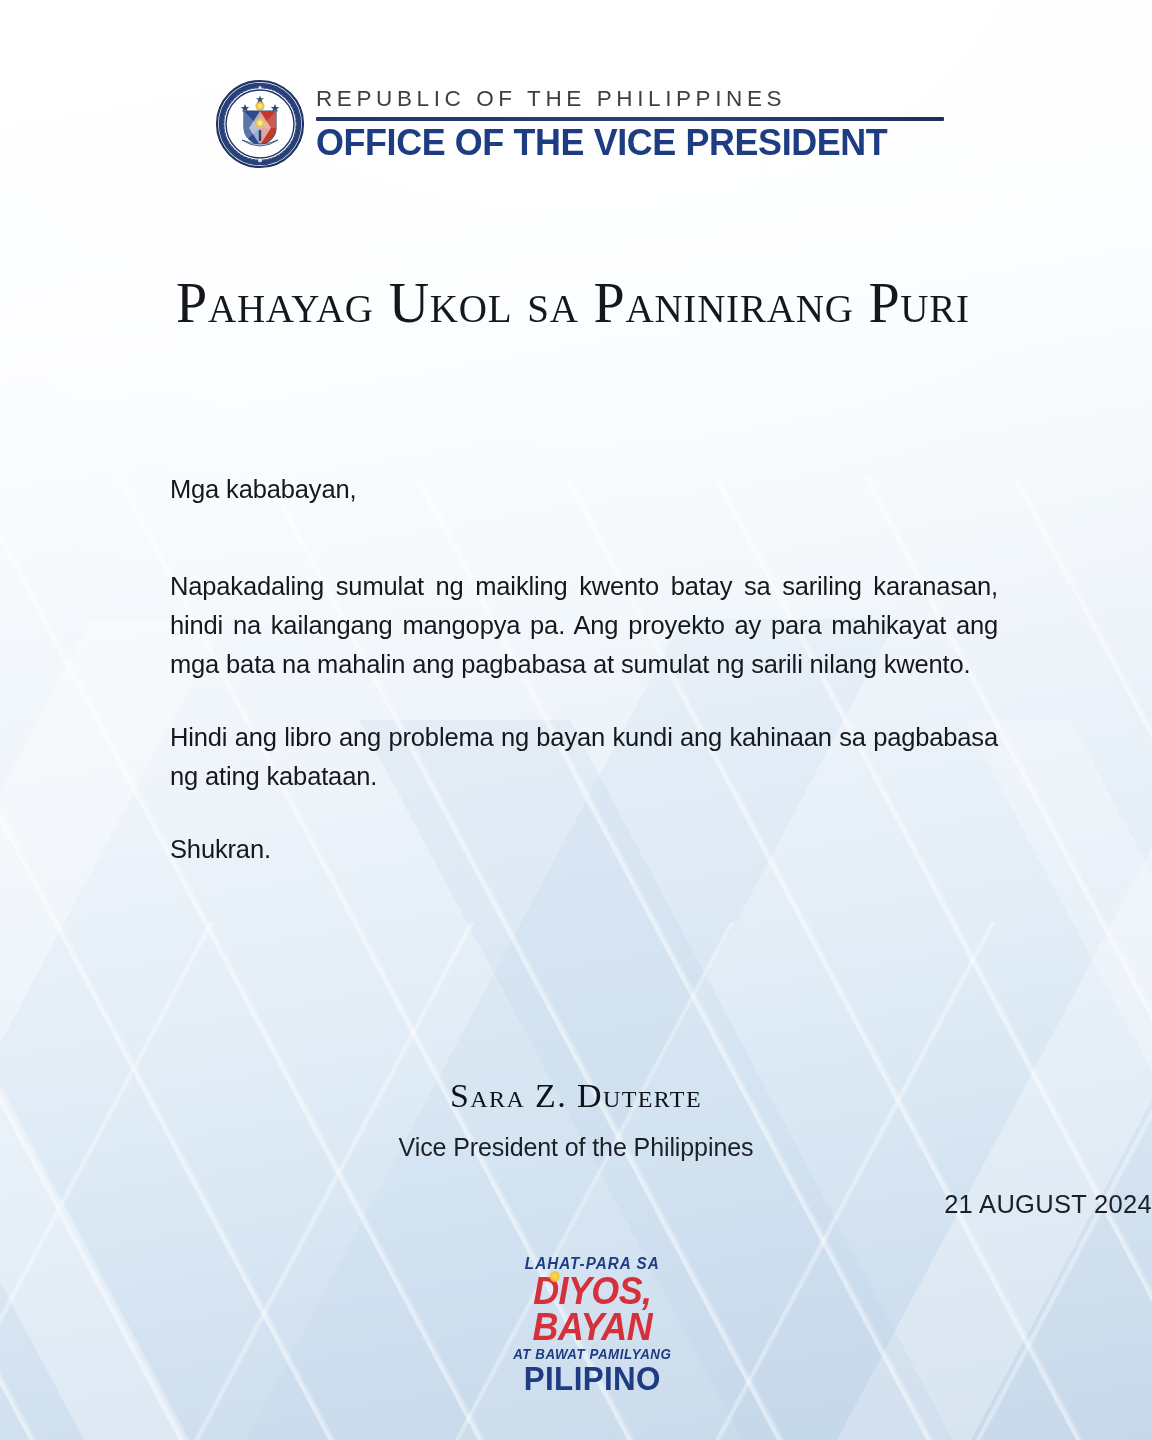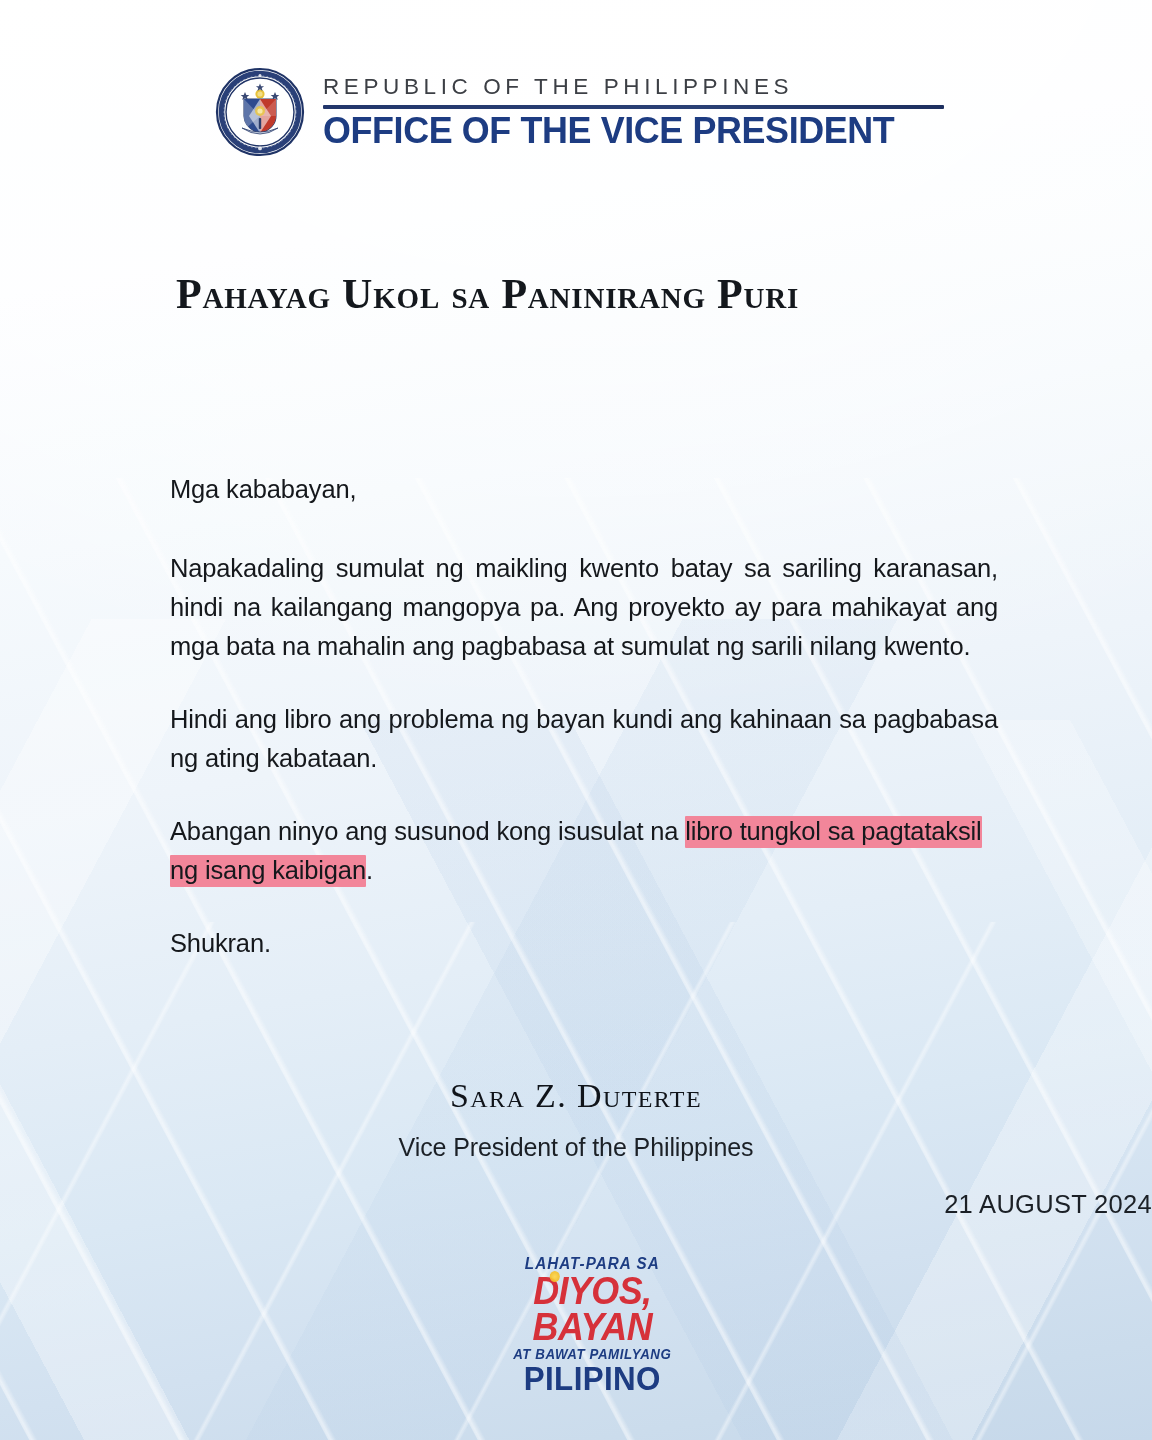--- a/index.html
+++ b/index.html
@@ -110,25 +110,25 @@
     position: relative;
     z-index: 5;
     width: 1152px;
     height: 1440px;
   }
 
   
   .letterhead {
     position: absolute;
     left: 214px;
-    top: 66px;
+    top: 78px;
     width: 730px;
     display: flex;
     align-items: center;
-    gap: 17px;
+    gap: 10px;
   }
   .seal {
     position: relative;
     width: 92px;
     height: 92px;
     flex: 0 0 92px;
   }
   .seal svg { display: block; width: 92px; height: 92px; }
 
   .letterhead-text {
@@ -162,22 +162,22 @@
     transform-origin: left center;
   }
 
   
   .doc-title {
     position: absolute;
     left: 176px;
     top: 268px;
     width: 820px;
     font-family: "Liberation Serif", serif;
-    font-size: 42px;
-    font-weight: 700;
+    font-size: 56px;
+    font-weight: 400;
     font-variant: small-caps;
     letter-spacing: 0.8px;
     line-height: 1.26;
     color: #14181d;
   }
   .doc-title .tline { display: block; }
 
   
   .body-block {
     position: absolute;
@@ -186,21 +186,21 @@
     width: 828px;
     font-family: "Liberation Sans", sans-serif;
     font-size: 25.5px;
     line-height: 1.53;
     color: #15181c;
     letter-spacing: -0.15px;
   }
   .para { margin: 0 0 34px 0; }
   .para:last-child { margin-bottom: 0; }
   .para.justify { text-align: justify; text-align-last: left; }
-  .para.salutation { margin-bottom: 40px; }
+  .para.salutation { margin-bottom: 58px; }
   .para.closing { margin-bottom: 12px; }
 
   mark.hl {
     background: #f2869a;
     color: #15181c;
     padding: 1px 0 3px 0;
     box-decoration-break: clone;
     -webkit-box-decoration-break: clone;
     border-radius: 1px;
   }
@@ -374,23 +374,20 @@
     </div>
 
     <div class="body-block">
 
       <p class="para salutation">Mga kababayan,</p>
 
       <p class="para justify">Napakadaling sumulat ng maikling kwento batay sa sariling karanasan, hindi na kailangang mangopya pa. Ang proyekto ay para mahikayat ang mga bata na mahalin ang pagbabasa at sumulat ng sarili nilang kwento.</p>
 
       <p class="para justify">Hindi ang libro ang problema ng bayan kundi ang kahinaan sa pagbabasa ng ating kabataan.</p>
 
-      <p class="para">
-        <span>Abangan ninyo ang susunod kong isusulat na </span><mark class="hl">libro tungkol sa pagtataksil ng isang kaibigan</mark><span>.</span>
-      </p>
 
       <p class="para closing">Shukran.</p>
     </div>
 
     <div class="signature">
       <div class="sig-name">Sara Z. Duterte</div>
       <div class="sig-role">Vice President of the Philippines</div>
       <div class="sig-date">21 AUGUST 2024</div>
     </div>
 

